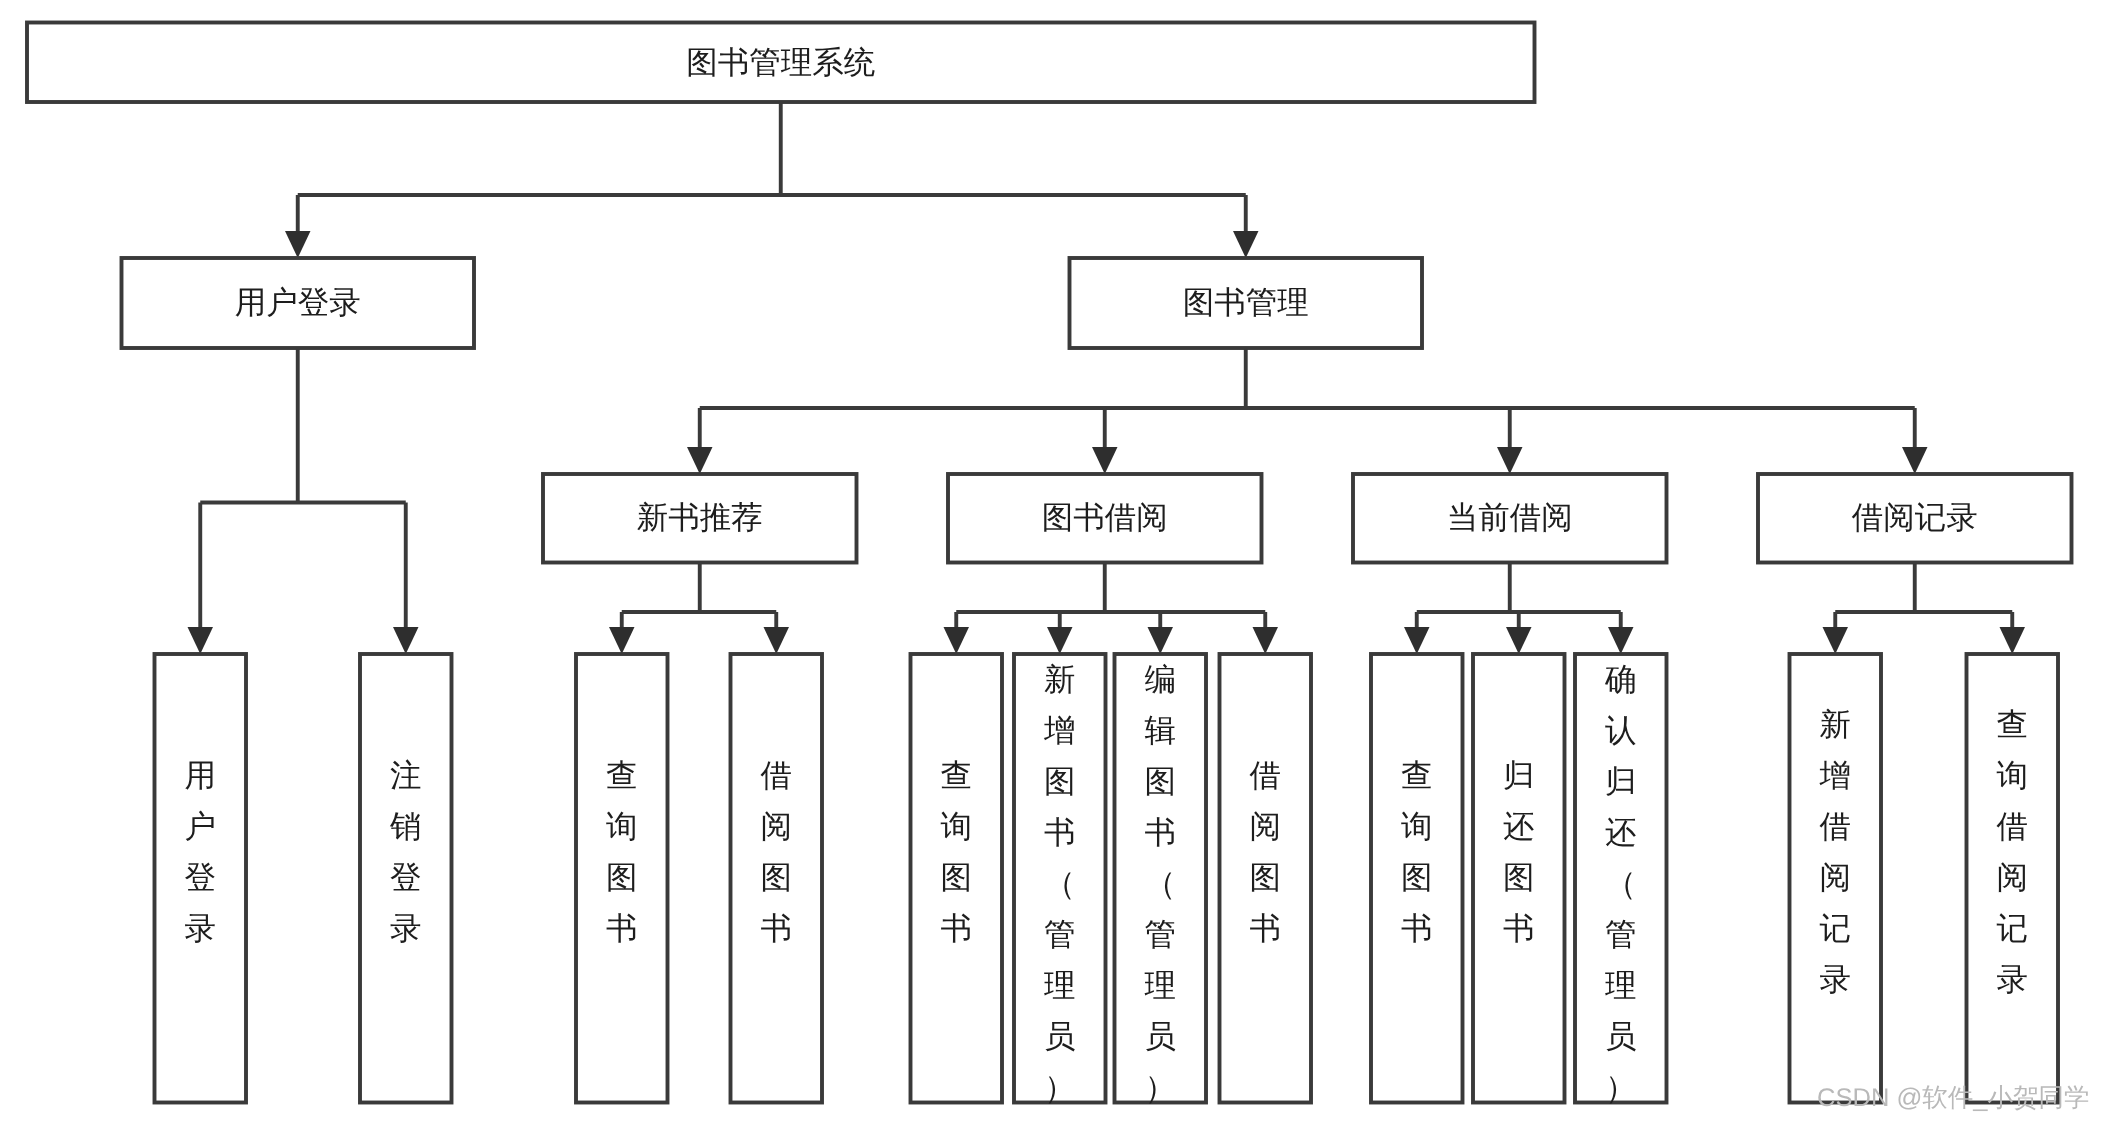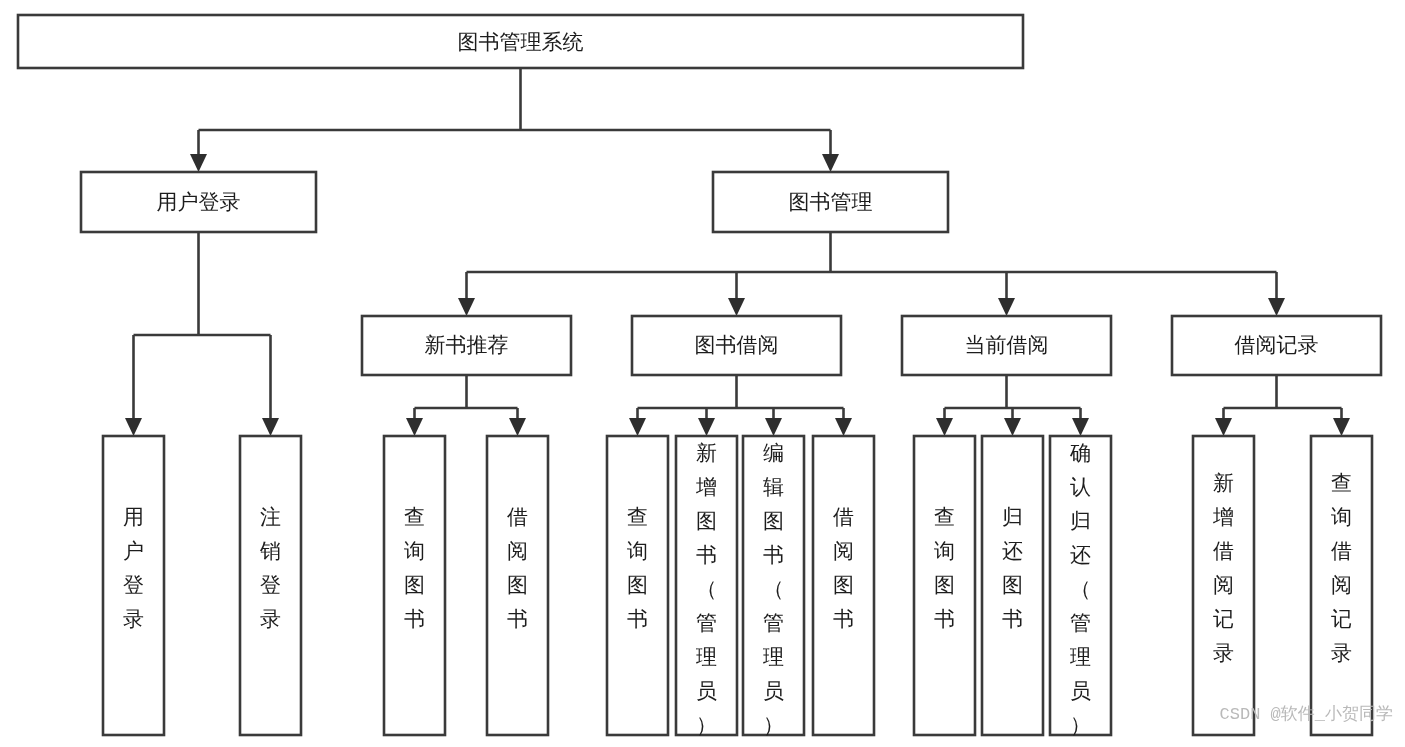--- a/index.html
+++ b/index.html
@@ -48,22 +48,22 @@
   }
   .node-label-v {
     font-family: "DejaVu Sans", "Liberation Sans", sans-serif;
     font-size: 21px;
     fill: #1d1d1d;
     text-anchor: middle;
   }
   .watermark {
     position: absolute;
     right: 12px;
-    bottom: 22px;
-    font-family: Liberation Mono, monospace;
+    bottom: 4px;
+    font-family: Liberation Sans, sans-serif;
     font-size: 17px;
     color: #b9b9b9;
     white-space: nowrap;
     user-select: none;
   }
 </style>
 </head>
 <body>
 
 <div id="canvas">

